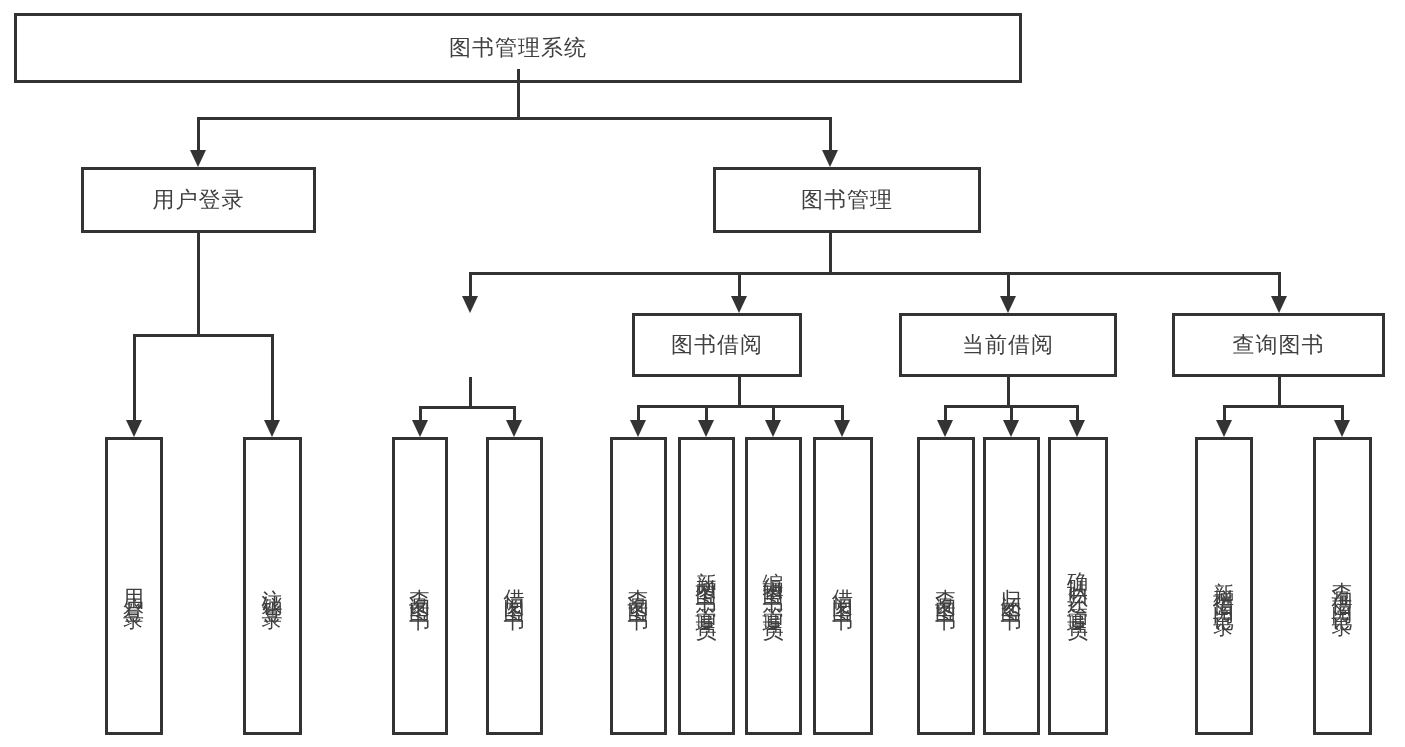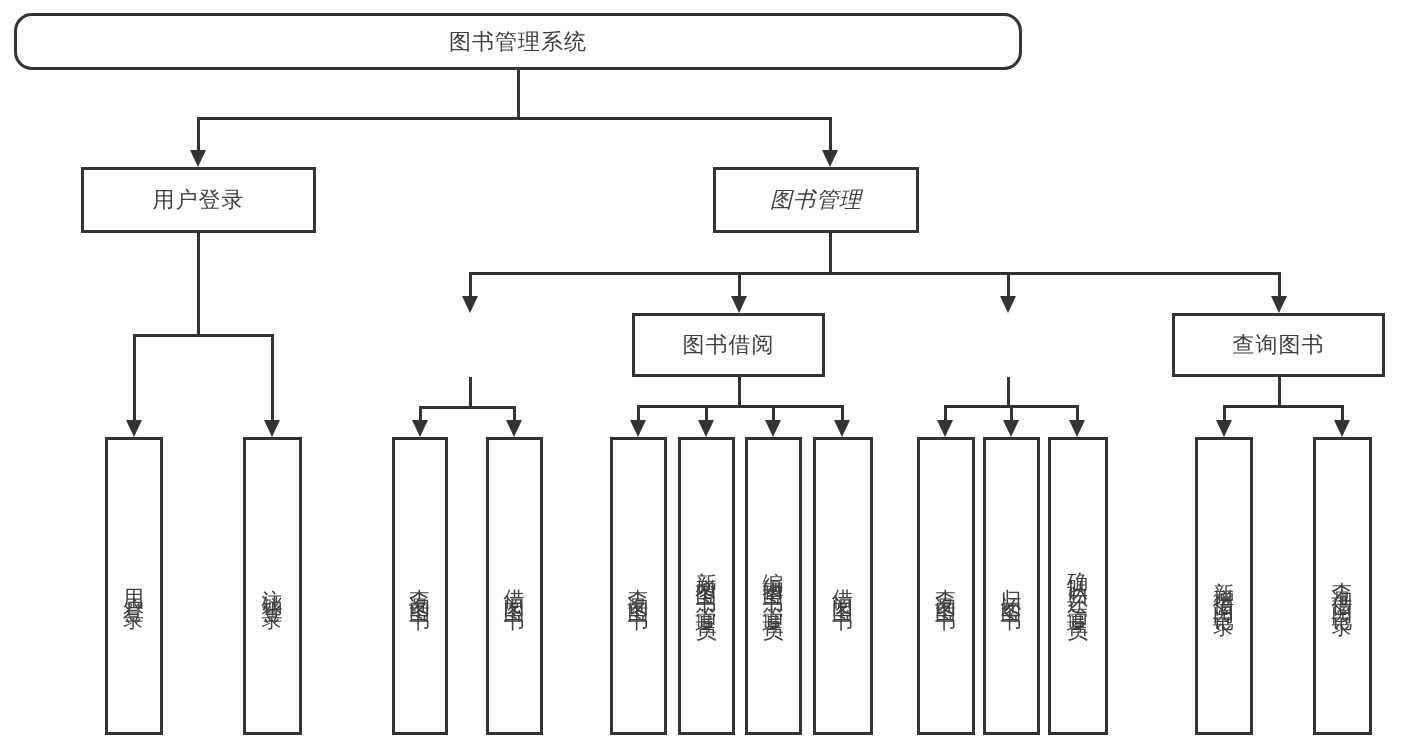--- a/index.html
+++ b/index.html
@@ -31,35 +31,35 @@
   .watermark{
     position:absolute;left:1186px;top:714px;width:210px;
     font-size:17px;color:#b9b9b9;white-space:nowrap;text-align:left;
   }
 </style>
 </head>
 <body>
 
 <div id="stage">
 
-  <div class="box" style="left:14px;top:13px;width:1008px;height:57px;border-radius:18px;">
+  <div class="box" style="left:14px;top:13px;width:1008px;height:70px;">
     <span>图书管理系统</span>
   </div>
 
   <div class="vl" style="left:517px;top:69px;height:50px;"></div>
   <div class="hl" style="left:197px;top:117px;width:635px;"></div>
   <div class="vl" style="left:197px;top:117px;height:36px;"></div>
   <div class="ah" style="left:190px;top:150px;"></div>
   <div class="vl" style="left:829px;top:117px;height:36px;"></div>
   <div class="ah" style="left:822px;top:150px;"></div>
 
   <div class="box" style="left:81px;top:167px;width:235px;height:66px;">
     <span>用户登录</span>
   </div>
-  <div class="box" style="left:713px;top:167px;width:206px;height:66px;font-style:italic;">
+  <div class="box" style="left:713px;top:167px;width:268px;height:66px;">
     <span>图书管理</span>
   </div>
 
   <div class="vl" style="left:197px;top:233px;height:102px;"></div>
   <div class="hl" style="left:133px;top:334px;width:141px;"></div>
   <div class="vl" style="left:133px;top:334px;height:88px;"></div>
   <div class="ah" style="left:126px;top:420px;"></div>
   <div class="vl" style="left:271px;top:334px;height:88px;"></div>
   <div class="ah" style="left:264px;top:420px;"></div>
 
@@ -67,22 +67,25 @@
   <div class="hl" style="left:469px;top:272px;width:812px;"></div>
   <div class="vl" style="left:469px;top:272px;height:27px;"></div>
   <div class="ah" style="left:462px;top:296px;"></div>
   <div class="vl" style="left:738px;top:272px;height:27px;"></div>
   <div class="ah" style="left:731px;top:296px;"></div>
   <div class="vl" style="left:1007px;top:272px;height:27px;"></div>
   <div class="ah" style="left:1000px;top:296px;"></div>
   <div class="vl" style="left:1278px;top:272px;height:27px;"></div>
   <div class="ah" style="left:1271px;top:296px;"></div>
 
-  <div class="box" style="left:632px;top:313px;width:193px;height:64px;">
+  <div class="box" style="left:632px;top:313px;width:170px;height:64px;">
     <span>图书借阅</span>
+  </div>
+  <div class="box" style="left:899px;top:313px;width:218px;height:64px;">
+    <span>当前借阅</span>
   </div>
   <div class="box" style="left:1172px;top:313px;width:213px;height:64px;">
     <span>查询图书</span>
   </div>
 
   <div class="vl" style="left:469px;top:377px;height:32px;"></div>
   <div class="hl" style="left:419px;top:406px;width:97px;"></div>
   <div class="vl" style="left:419px;top:406px;height:16px;"></div>
   <div class="ah" style="left:412px;top:420px;"></div>
   <div class="vl" style="left:513px;top:406px;height:16px;"></div>

